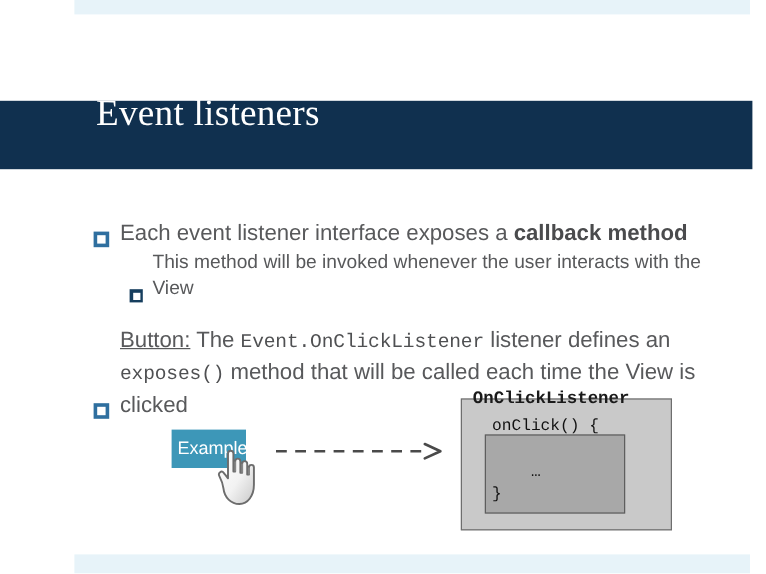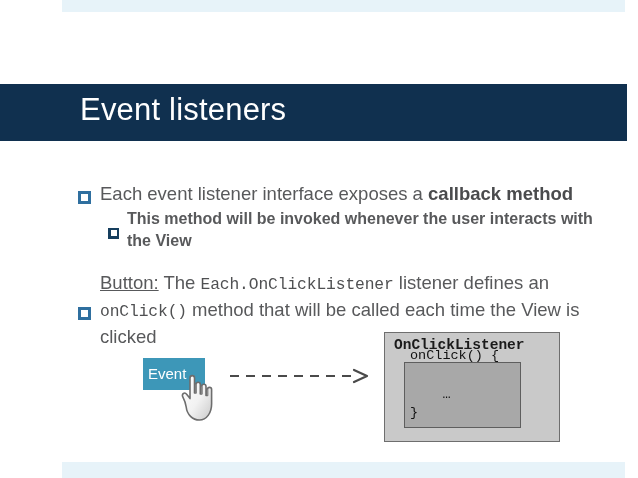--- a/index.html
+++ b/index.html
@@ -39,39 +39,40 @@
     position: absolute;
     left: 0px;
     top: 84px;
     width: 627px;
     height: 57px;
     background: #10304f;
   }
   .title-text {
     position: absolute;
     left: 80px;
-    top: 92px;
+    top: 76px;
     font-size: 31px;
     color: #ffffff;
     letter-spacing: 0.2px;
     font-weight: 400;
     white-space: nowrap;
+    font-family: Liberation Serif, serif;
   }
 
   
   .body {
     position: absolute;
     left: 78px;
     top: 181px;
     width: 540px;
   }
 
   .bullet-row {
     display: flex;
-    align-items: center;
+    align-items: flex-end;
   }
   .bullet-l1 { margin-bottom: 2px; }
   .bullet-l2 { margin-left: 30px; margin-bottom: 2px; }
   .bullet-gap { height: 16px; }
 
   .glyph {
     flex: 0 0 auto;
     position: relative;
     margin-top: 7px;
     margin-right: 9px;
@@ -106,21 +107,21 @@
   .txt-l1 {
     font-size: 18.5px;
     line-height: 25px;
     color: #58595b;
     font-weight: 400;
   }
   .txt-l2 {
     font-size: 16px;
     line-height: 22px;
     color: #58595b;
-    font-weight: 700;
+    font-weight: 400;
   }
   .b { font-weight: bold; color: #4a4b4d; }
   .u { text-decoration: underline; }
   .code {
     font-family: "Liberation Mono", "DejaVu Sans Mono", monospace;
     font-size: 0.88em;
     color: #4f5052;
     letter-spacing: -0.1px;
   }
 
@@ -168,21 +169,21 @@
     top: 332px;
     width: 176px;
     height: 110px;
     background: #c9c9c9;
     border: 1px solid #6e6e6e;
     box-sizing: border-box;
   }
   .listener-title {
     position: absolute;
     left: 394px;
-    top: 337px;
+    top: 325px;
     font-family: "Liberation Mono", "DejaVu Sans Mono", monospace;
     font-weight: bold;
     font-size: 14.5px;
     color: #1a1a1a;
     white-space: nowrap;
   }
   .listener-inner {
     position: absolute;
     left: 404px;
     top: 362px;
@@ -230,29 +231,29 @@
 
   <div class="bullet-row bullet-l2">
     <span class="glyph glyph-l2"></span>
     <span class="txt-l2">This method will be invoked whenever the user interacts with the View</span>
   </div>
 
   <div class="bullet-gap"></div>
 
   <div class="bullet-row bullet-l1">
     <span class="glyph glyph-l1"></span>
-    <span class="txt-l1"><span class="u">Button:</span><span> The </span><span class="code">Each.OnClickListener</span><span> listener defines an </span><span class="code">onClick()</span><span> method that will be called each time the View is clicked</span></span>
+    <span class="txt-l1"><span class="u">Button:</span><span> The </span><span class="code">Event.OnClickListener</span><span> listener defines an </span><span class="code">exposes()</span><span> method that will be called each time the View is clicked</span></span>
   </div>
 
 </div>
 
 <div class="diagram">
 
   <div class="btn-shape"></div>
-  <div class="btn-label">Event</div>
+  <div class="btn-label">Example</div>
 
   <svg class="cursor-hand" viewBox="0 0 48 52">
     <defs>
       <linearGradient id="handgrad" x1="0" y1="0" x2="1" y2="1">
         <stop offset="0%" stop-color="#ffffff"></stop>
         <stop offset="55%" stop-color="#f2f2f2"></stop>
         <stop offset="100%" stop-color="#c9c9c9"></stop>
       </linearGradient>
     </defs>
     <path d="M9 6 C9 2.8 13.5 2.8 13.5 6 L13.5 21 L15 21 L15 12.5 C15 9.4 19.3 9.4 19.3 12.5 L19.3 22 L20.8 22 L20.8 14.5 C20.8 11.5 25 11.5 25 14.5 L25 23.5 L26.5 23.5 L26.5 17.5 C26.5 14.7 30.6 14.7 30.6 17.5 L30.6 32 C30.6 41 25.5 48 18.5 48 C11.5 48 6 42.5 5.2 35 C4.7 30.5 3.2 27.5 1.8 24.8 C0.4 22 3.6 19.6 5.6 22.2 C6.9 23.9 8 25.4 9 26.6 Z" fill="url(#handgrad)" stroke="#6d6d6d" stroke-width="1.6" stroke-linejoin="round"></path>

